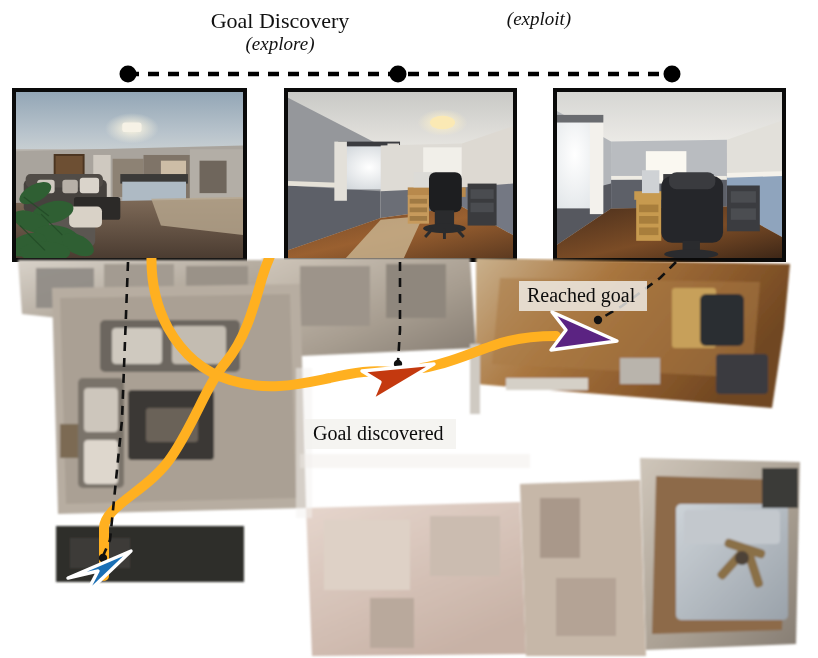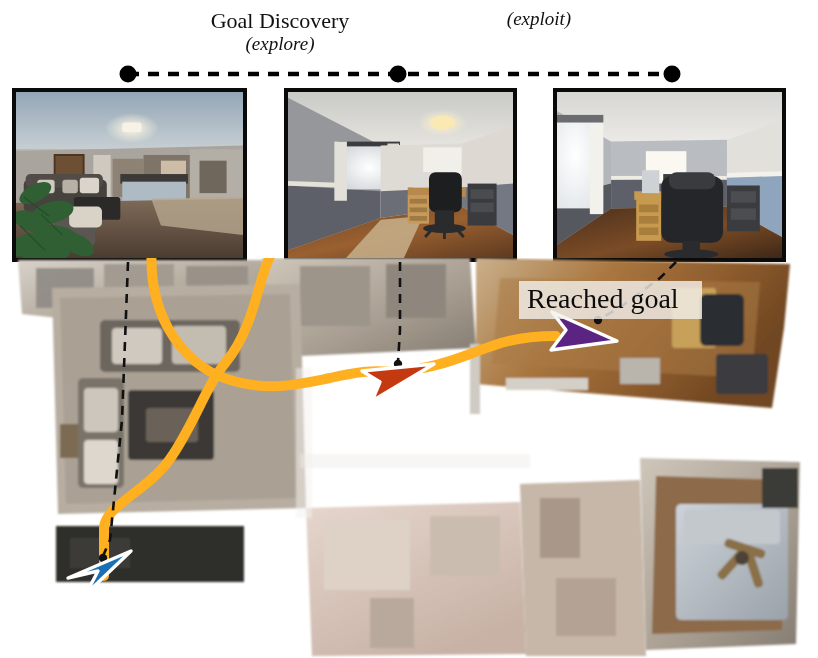--- a/index.html
+++ b/index.html
@@ -56,25 +56,25 @@
   #pano-2 { left: 553px; top: 88px; width: 233px; height: 174px; }
   .pano svg { display: block; width: 100%; height: 100%; }
 
   
   #map-layer { position: absolute; left: 0; top: 258px; width: 818px; height: 400px; }
   #map-layer svg { display: block; width: 818px; height: 400px; }
 
   
   .callout {
     position: absolute;
-    font-size: 28px;
+    font-size: 20px;
     line-height: 1;
     color: #0c0c0c;
     background: rgba(243,241,238,0.80);
-    padding: 4px 23px 6px 8px;
+    padding: 4px 12px 6px 8px;
     white-space: nowrap;
   }
   #label-reached   { left: 519px; top: 281px; }
   #label-discovered{ left: 305px; top: 419px; }
   #label-starting  { left: 44px;  top: 512px; }
 
   
   #arrow-layer { position: absolute; left: 0; top: 0; width: 818px; height: 658px; pointer-events: none; }
 </style>
 </head>
@@ -416,14 +416,15 @@
     <circle cx="598" cy="320" r="4.2" fill="#111"></circle>
 
     <path d="M131 551 L86 594 L98 571 L68 578 Z" fill="#1A6FB5" stroke="#ffffff" stroke-width="3.4" stroke-linejoin="round"></path>
 
     <path d="M434 364 L372 401 L380 382 L362 371 Z" fill="#C4390F" stroke="#ffffff" stroke-width="3.4" stroke-linejoin="round"></path>
 
     <path d="M617 341 L552 312 L566 330 L551 350 Z" fill="#5B2382" stroke="#ffffff" stroke-width="3.4" stroke-linejoin="round"></path>
   </svg>
 
   <div class="callout" id="label-reached">Reached goal</div>
+  <div class="callout" id="label-discovered">Goal discovered</div>
 
 </div>
 
 </body></html>

